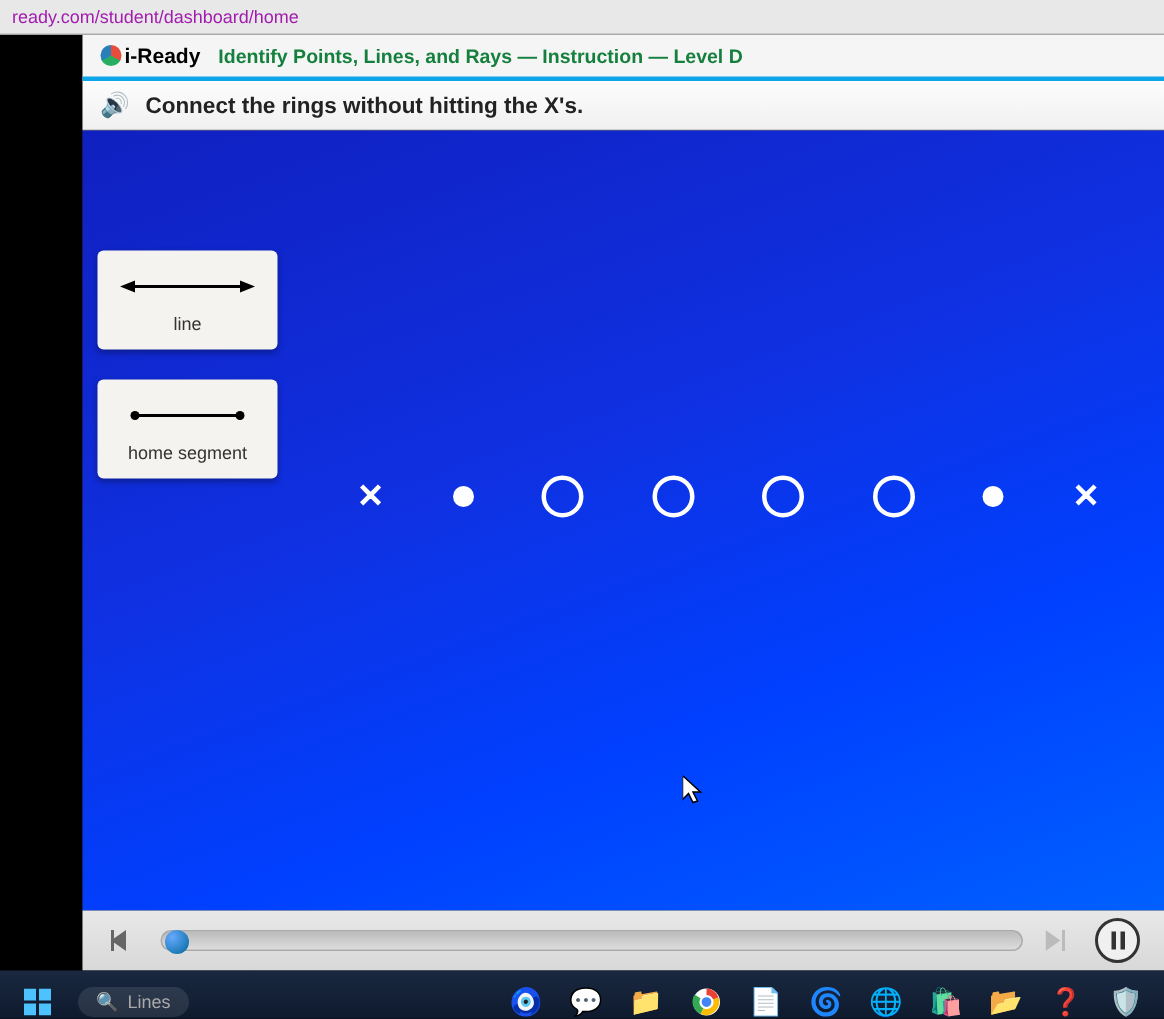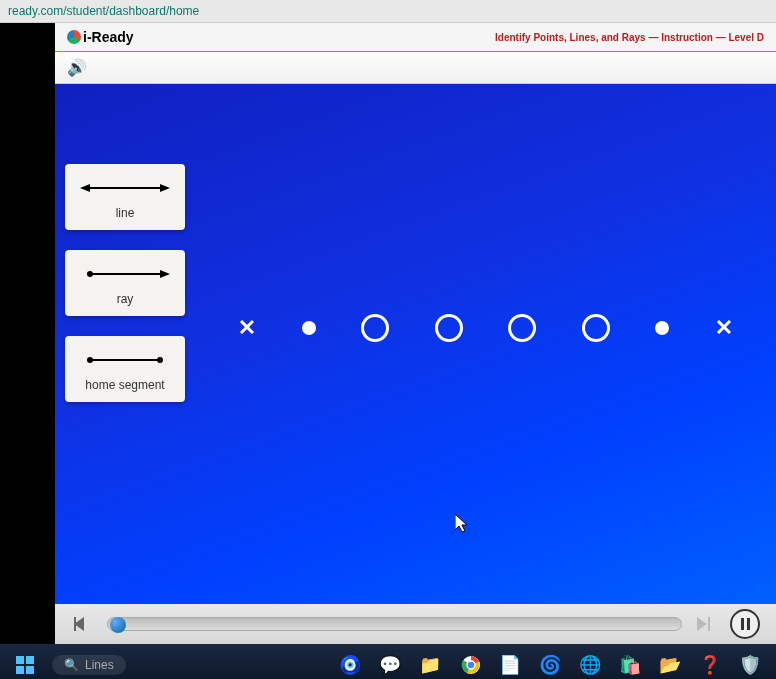--- a/index.html
+++ b/index.html
@@ -7,53 +7,53 @@
       font-family: Arial, sans-serif;
       background: #000;
       width: 776px;
       height: 679px;
       overflow: hidden;
     }
     .browser-bar {
       background: #e8e8e8;
       padding: 4px 8px;
       font-size: 12px;
-      color: #0f766e;
+      color: #a21caf;
       border-bottom: 1px solid #ccc;
     }
     .app-frame {
       margin-left: 55px;
       background: #1a1a1a;
     }
     .app-header {
       background: #f5f5f5;
-      border-bottom: 1px solid #0ea5e9;
+      border-bottom: 3px solid #0ea5e9;
       display: flex;
       align-items: center;
       padding: 6px 12px;
       gap: 12px;
     }
     .logo {
       font-weight: bold;
       font-size: 14px;
       display: flex;
       align-items: center;
       gap: 2px;
     }
     .logo-icon {
       width: 14px; height: 14px;
       background: conic-gradient(#e74c3c 0 120deg, #27ae60 120deg 240deg, #2980b9 240deg 360deg);
       border-radius: 50%;
     }
     .lesson-title {
       font-weight: bold;
-      font-size: 10px;
+      font-size: 13px;
       flex: 1;
-      text-align: right;
-      color: #b91c1c;
+      text-align: left;
+      color: #15803d;
     }
     .instruction-bar {
       background: linear-gradient(#fdfdfd, #f0f0f0);
       border-bottom: 1px solid #ccc;
       display: flex;
       align-items: center;
       padding: 6px 12px;
       gap: 10px;
     }
     .speaker-icon {
@@ -213,43 +213,36 @@
   <div class="app-header">
     <div class="logo">
       <span class="logo-icon"></span>
       <span>i-Ready</span>
     </div>
     <div class="lesson-title">Identify Points, Lines, and Rays — Instruction — Level D</div>
   </div>
 
   <div class="instruction-bar">
     <span class="speaker-icon">🔊</span>
+    <span class="instruction-text">Connect the rings without hitting the X's.</span>
   </div>
 
   <div class="main-area">
 
     <div class="sidebar">
 
       <div class="tool-card">
         <svg width="90" height="20">
           <line x1="5" y1="10" x2="85" y2="10" stroke="#000" stroke-width="2"></line>
           <polygon points="0,10 10,6 10,14" fill="#000"></polygon>
           <polygon points="90,10 80,6 80,14" fill="#000"></polygon>
         </svg>
         <span class="tool-label">line</span>
       </div>
 
-      <div class="tool-card">
-        <svg width="90" height="20">
-          <line x1="10" y1="10" x2="85" y2="10" stroke="#000" stroke-width="2"></line>
-          <circle cx="10" cy="10" r="3" fill="#000"></circle>
-          <polygon points="90,10 80,6 80,14" fill="#000"></polygon>
-        </svg>
-        <span class="tool-label">ray</span>
-      </div>
 
       <div class="tool-card">
         <svg width="90" height="20">
           <line x1="10" y1="10" x2="80" y2="10" stroke="#000" stroke-width="2"></line>
           <circle cx="10" cy="10" r="3" fill="#000"></circle>
           <circle cx="80" cy="10" r="3" fill="#000"></circle>
         </svg>
         <span class="tool-label">home segment</span>
       </div>
     </div>

